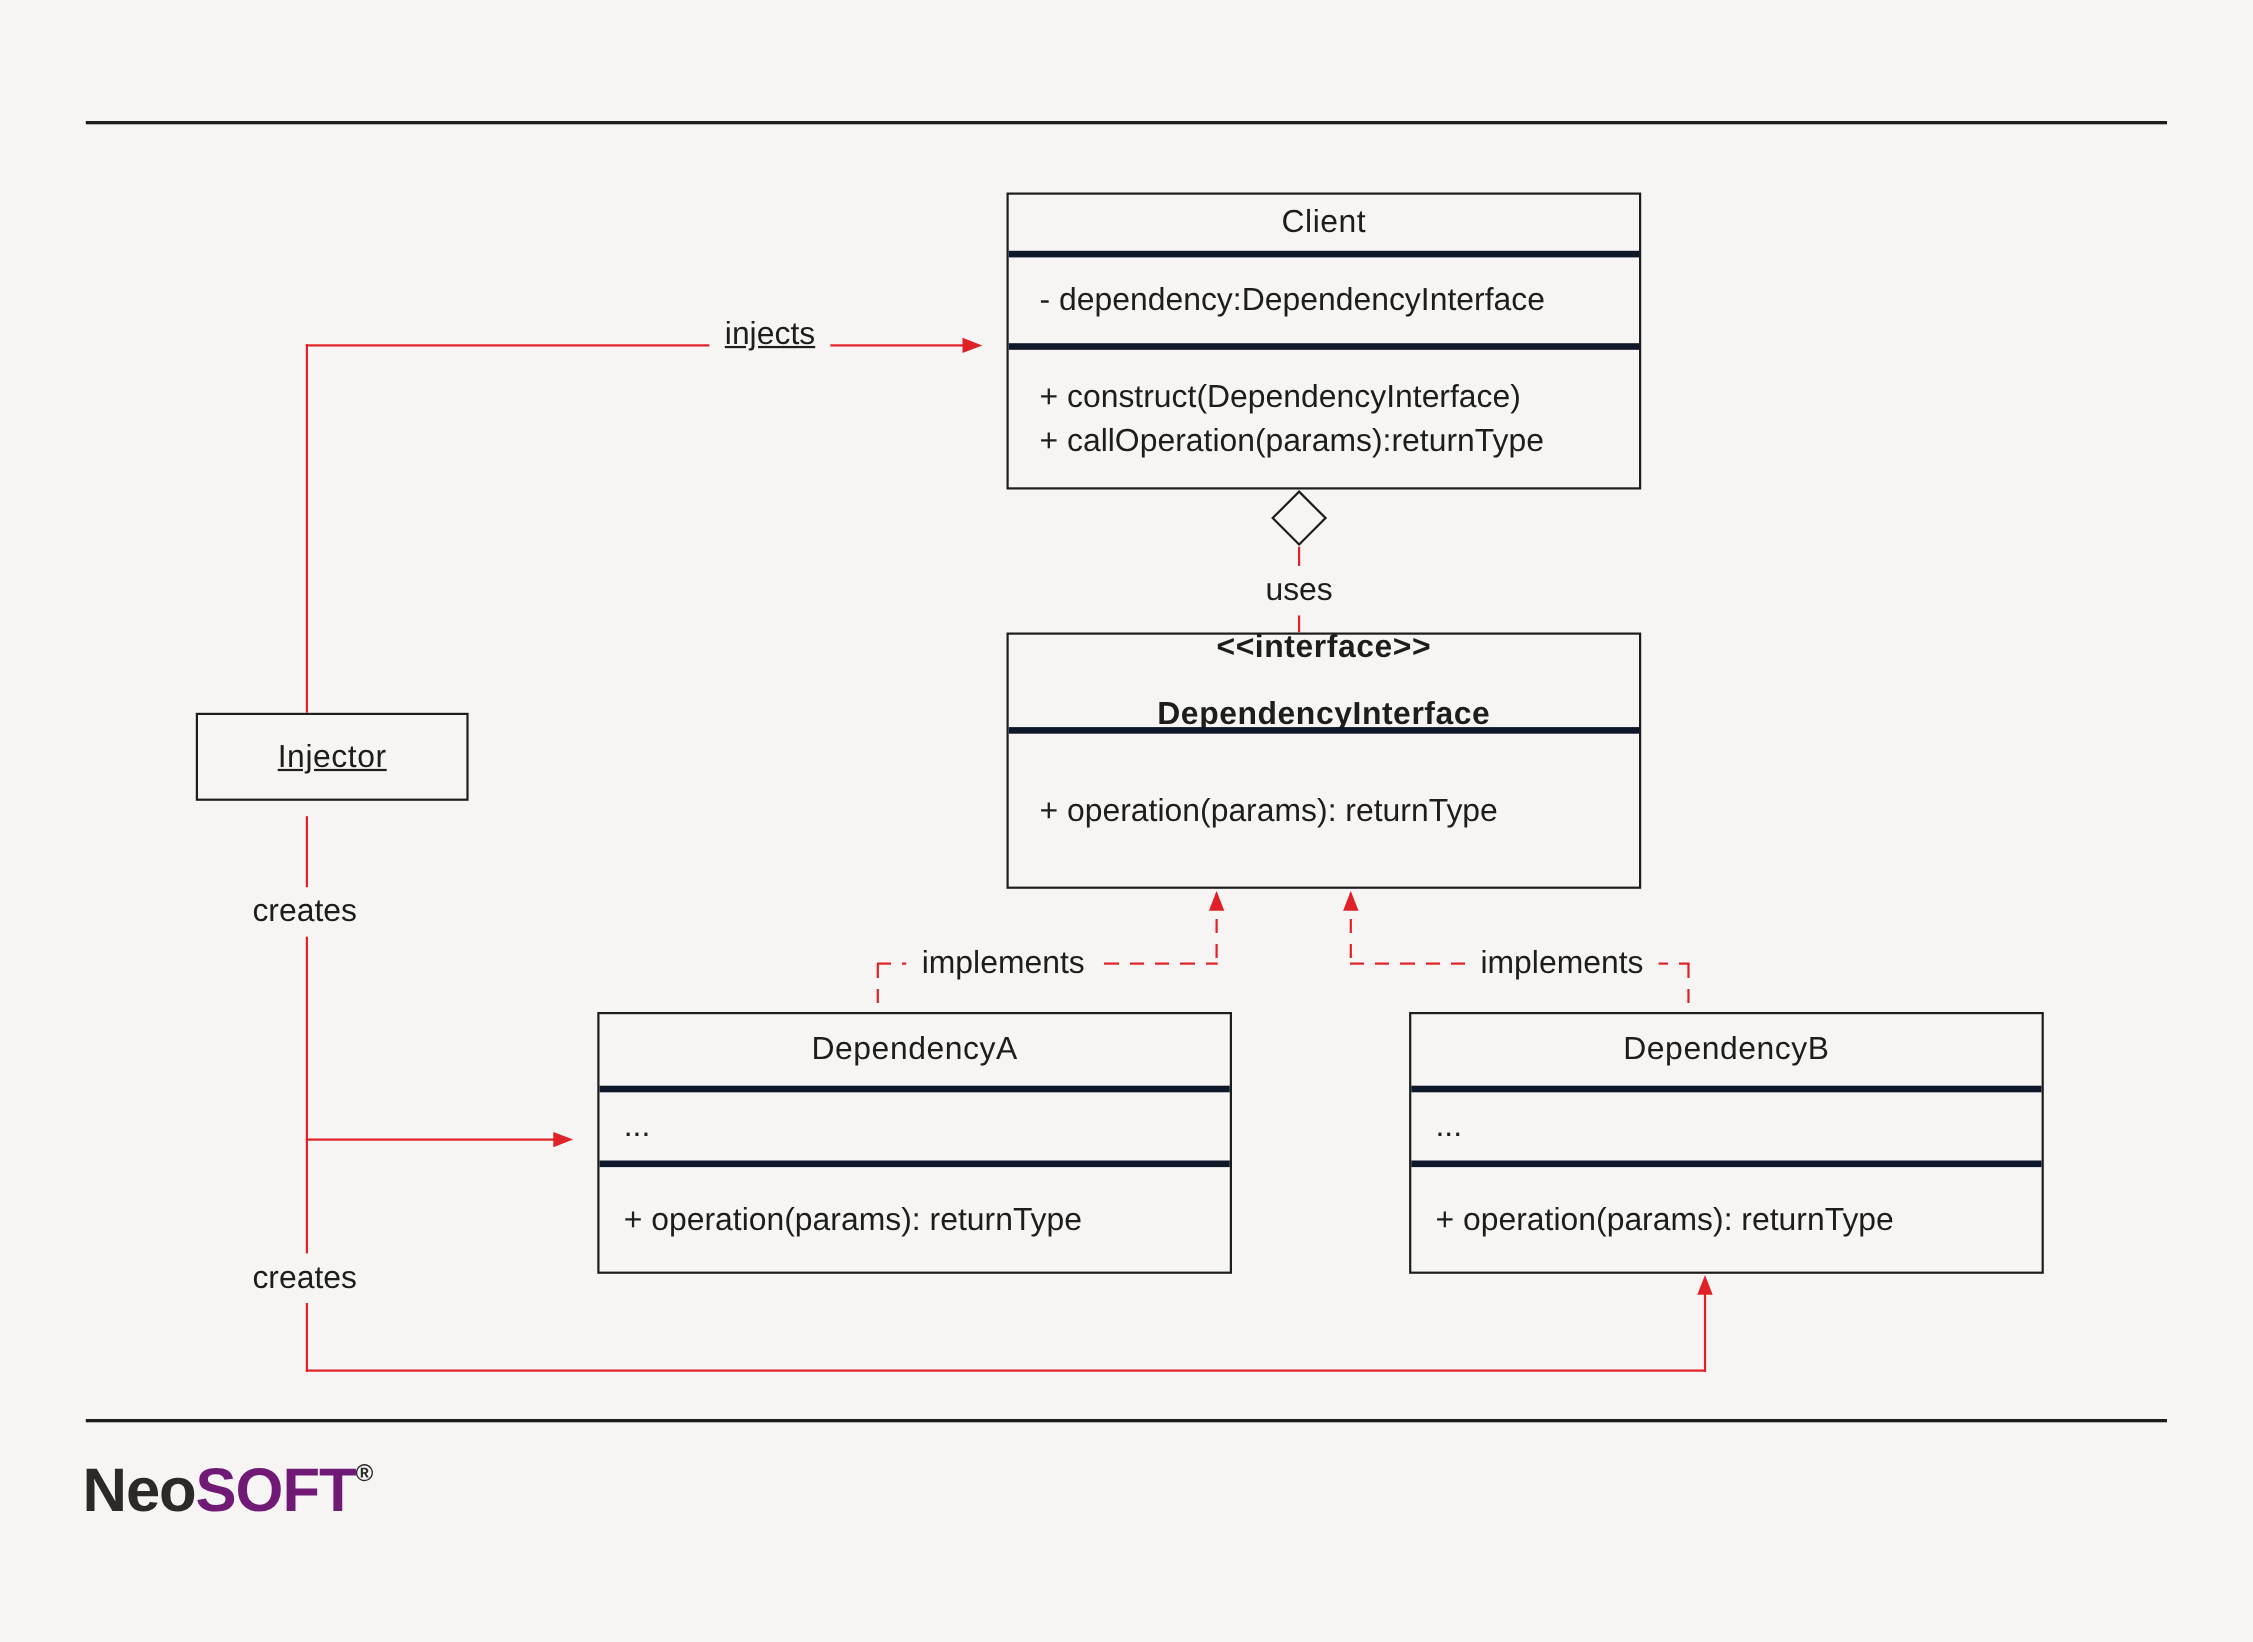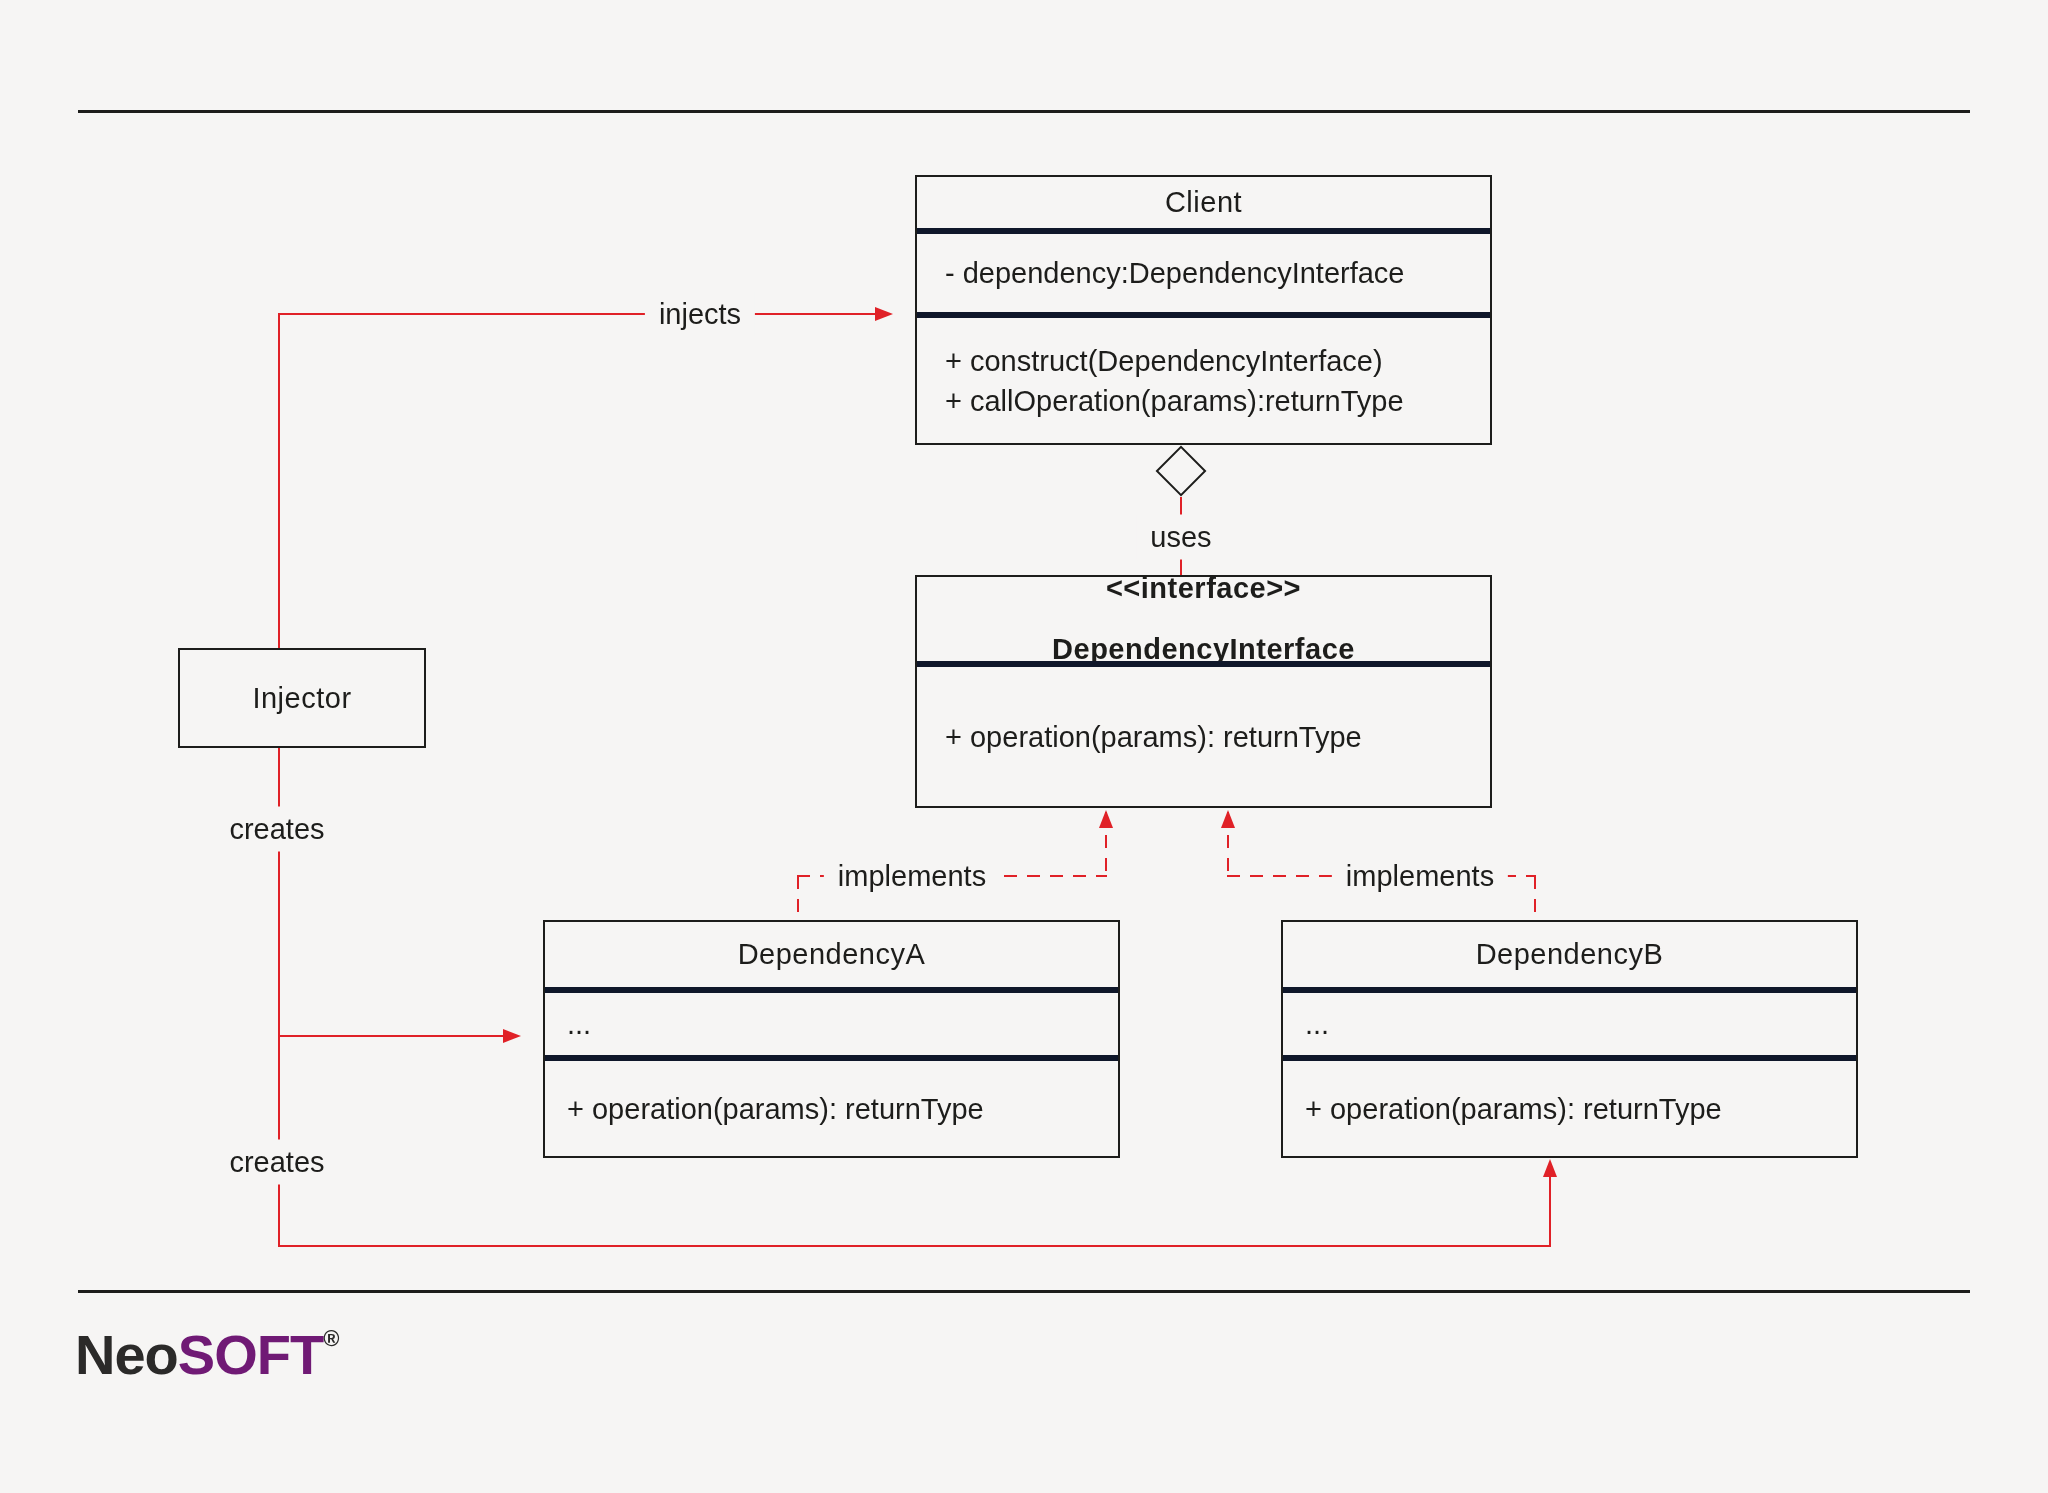--- a/index.html
+++ b/index.html
@@ -133,21 +133,21 @@
 <body>
 
 <div class="canvas">
 
   <div class="rule" style="top:110px;"></div>
   <div class="rule" style="top:1290px;"></div>
 
   <div class="rline" style="left:278px; top:313px; width:2px; height:335px;"></div>
   <div class="rline" style="left:278px; top:313px; width:600px; height:2px;"></div>
   <div class="arrow-right" style="left:875px; top:307px;"></div>
-  <div class="edge-label" style="left:700px; top:314px;">injects</div>
+  <div class="edge-label" style="left:700px; top:304px;text-decoration:underline;">injects</div>
 
   <div class="rline" style="left:278px; top:742px; width:2px; height:505px;"></div>
   <div class="rline" style="left:278px; top:1035px; width:228px; height:2px;"></div>
   <div class="arrow-right" style="left:503px; top:1029px;"></div>
   <div class="rline" style="left:278px; top:1245px; width:1273px; height:2px;"></div>
   <div class="rline" style="left:1549px; top:1176px; width:2px; height:71px;"></div>
   <div class="arrow-up" style="left:1543px; top:1159px;"></div>
   <div class="edge-label" style="left:277px; top:829px;">creates</div>
   <div class="edge-label" style="left:277px; top:1162px;">creates</div>
 
@@ -181,21 +181,21 @@
   <div class="uml-box" style="left:893px; top:575px; width:577px; height:233px;">
     <div class="uml-row uml-title bold" style="height:84px; flex:0 0 84px;gap:26px;">
       <span>&lt;&lt;interface&gt;&gt;</span>
       <span>DependencyInterface</span>
     </div>
     <div class="uml-row uml-members">
       <span>+ operation(params): returnType</span>
     </div>
   </div>
 
-  <div class="uml-box" style="left:156px; top:648px; width:248px; height:100px;">
+  <div class="uml-box" style="left:156px; top:648px; width:248px; height:80px;text-decoration:underline;">
     <div class="uml-row uml-title" style="flex:1;">Injector</div>
   </div>
 
   <div class="uml-box" style="left:521px; top:920px; width:577px; height:238px;">
     <div class="uml-row uml-title" style="height:65px; flex:0 0 65px;">DependencyA</div>
     <div class="uml-row uml-members tight" style="height:68px; flex:0 0 68px;">
       <span>...</span>
     </div>
     <div class="uml-row uml-members tight">
       <span>+ operation(params): returnType</span>

